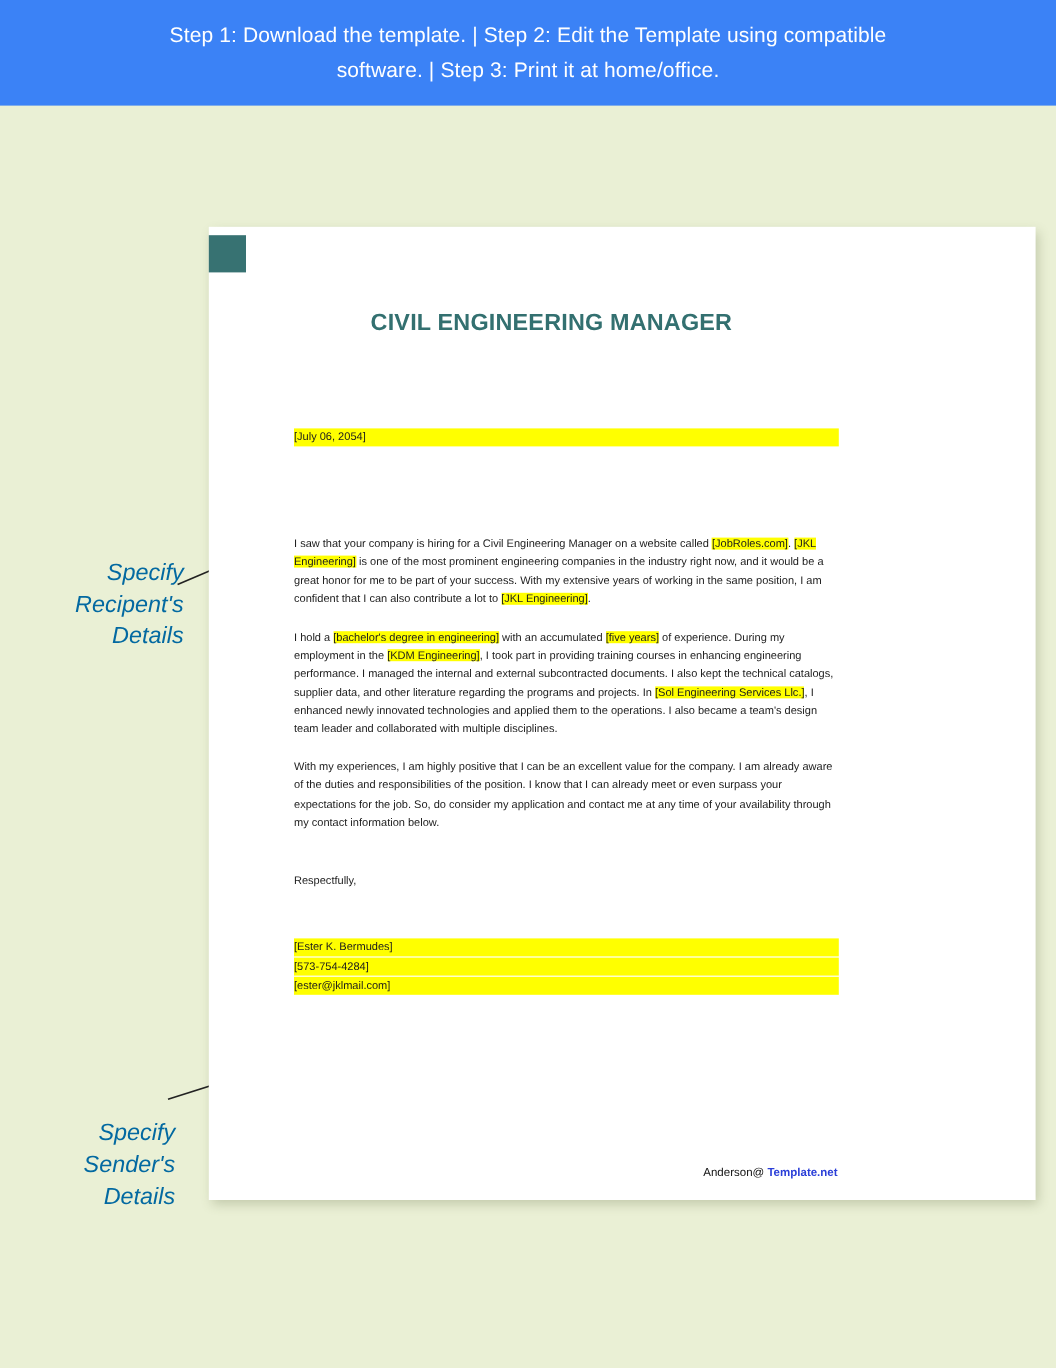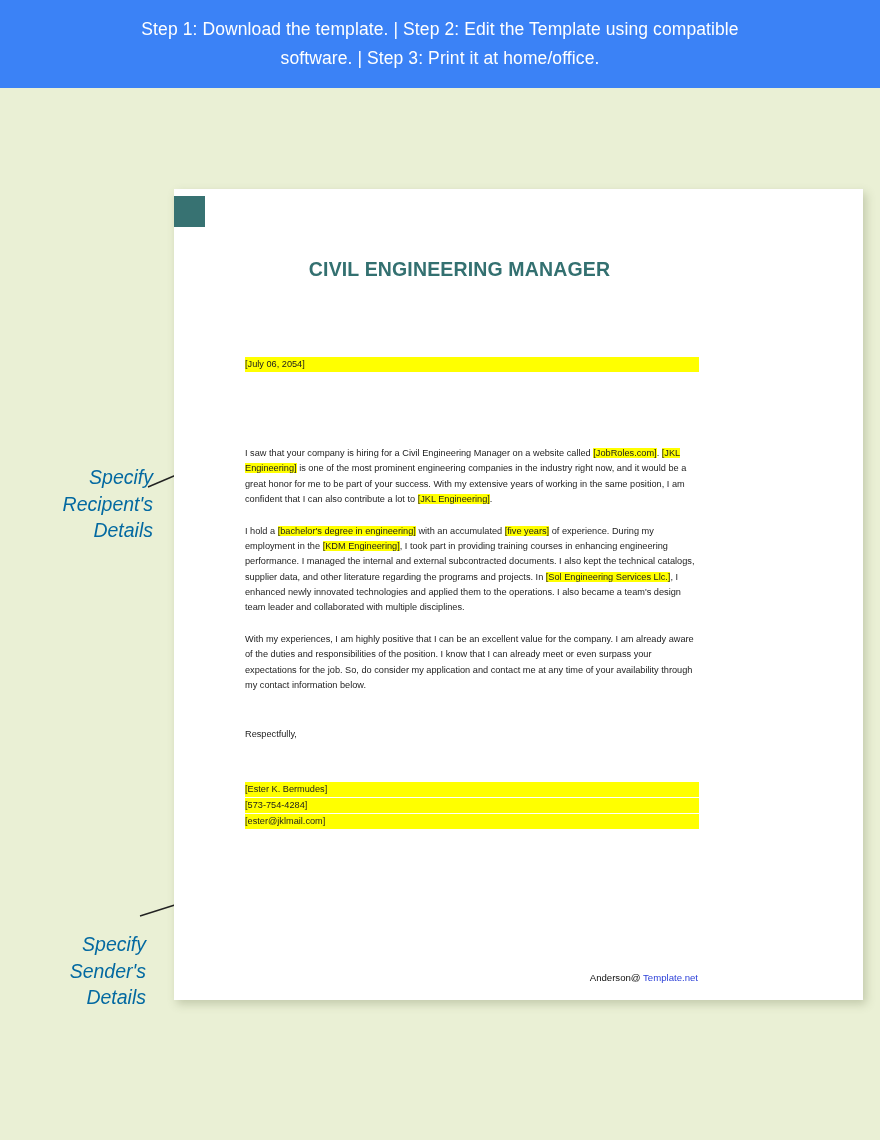--- a/index.html
+++ b/index.html
@@ -107,21 +107,21 @@
     top: 783px;
     width: 571px;
     text-align: right;
     padding-right: 47px;
     box-sizing: border-box;
     font-size: 9.6px;
     color: #111111;
   }
   .footer .brand {
     color: #2b3fd8;
-    font-weight: normal;
+    font-weight: bold;
   }
 
   
   .annot {
     position: absolute;
     font-style: italic;
     font-size: 19.5px;
     line-height: 26.5px;
     color: #0369a1;
     text-align: right;

